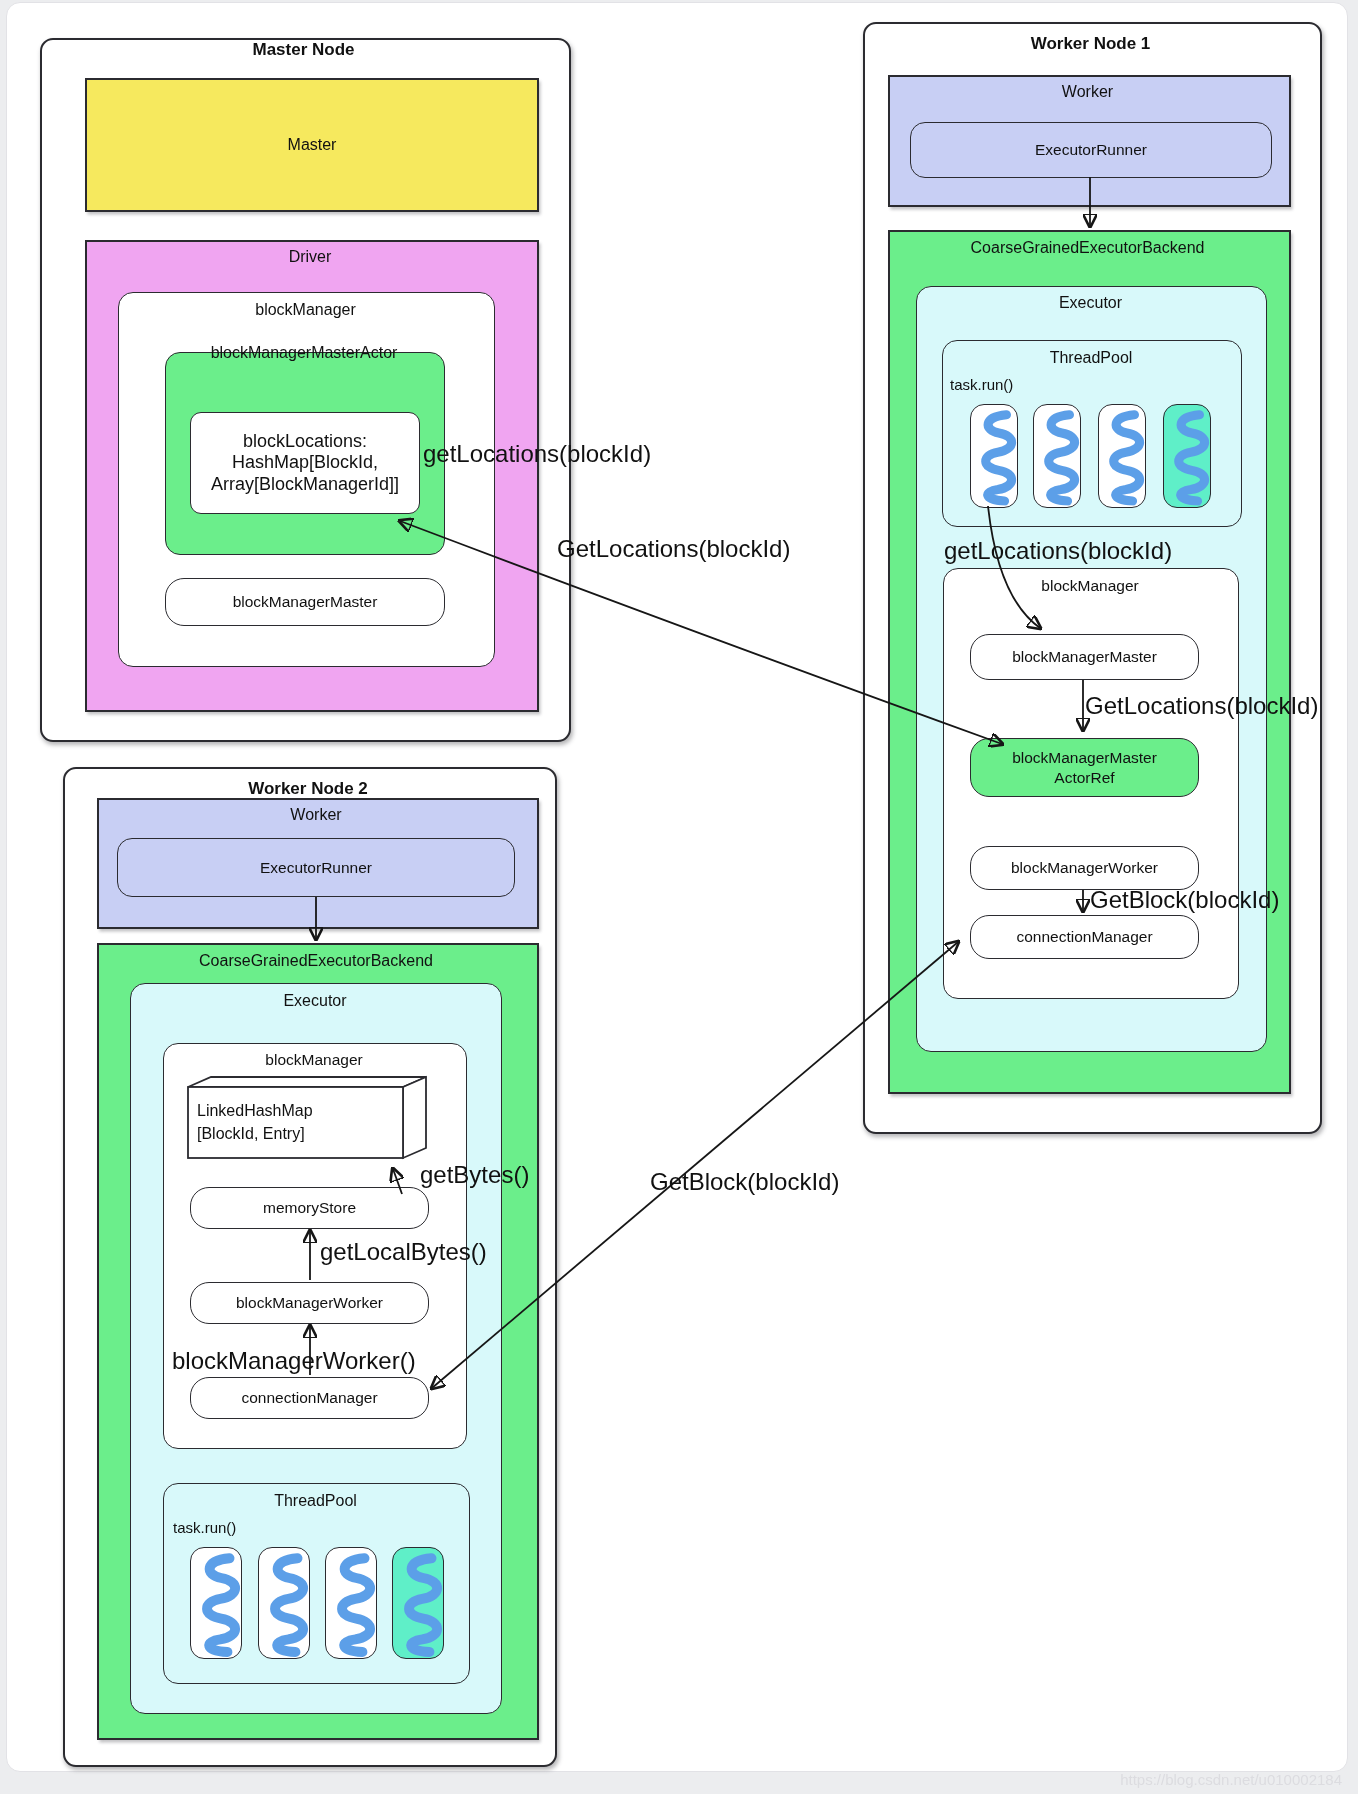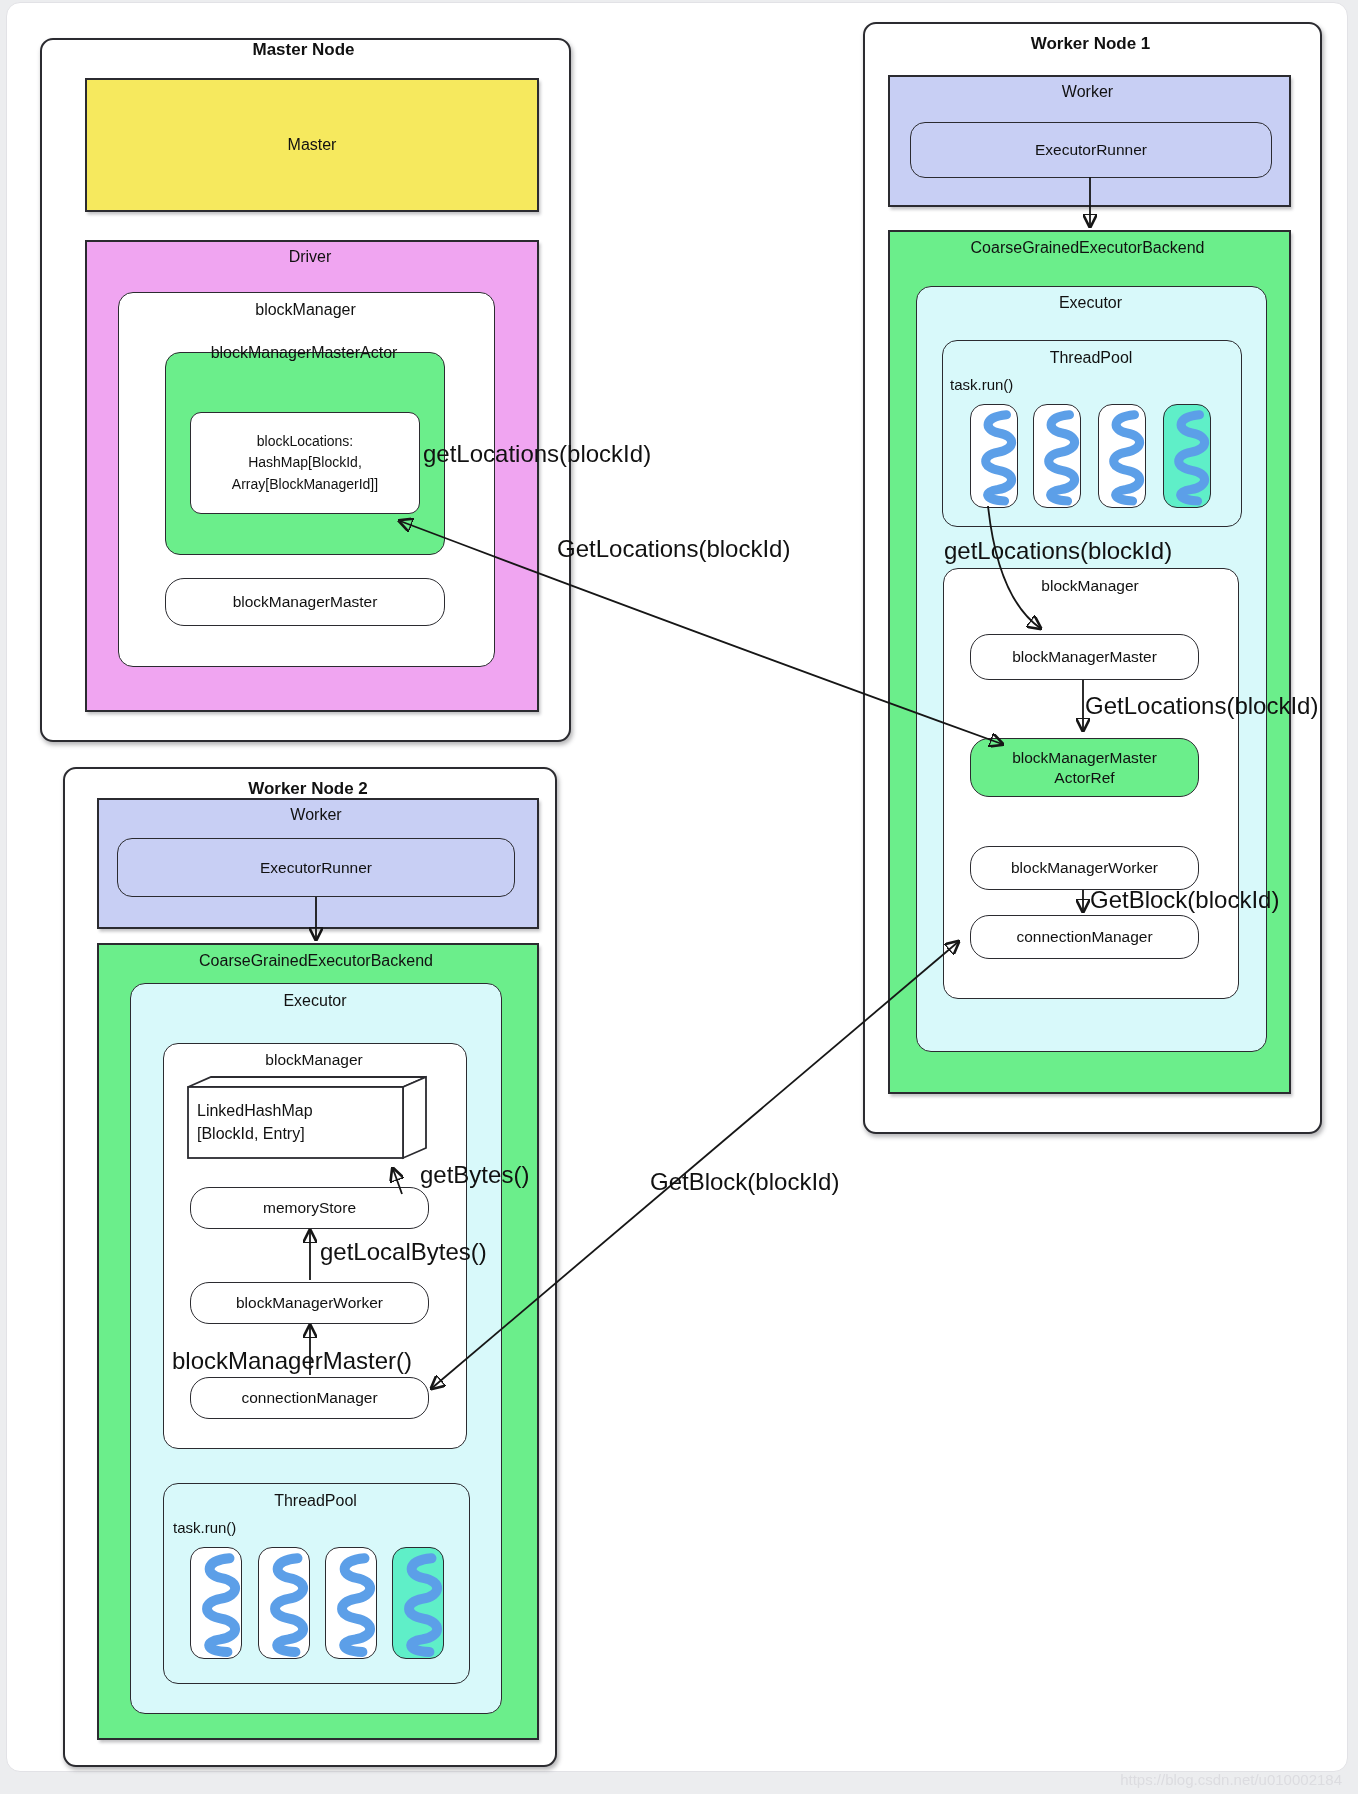--- a/index.html
+++ b/index.html
@@ -65,21 +65,21 @@
 
 <div class="abs sq bg-violet" style="left:85px;top:240px;width:450px;height:468px;"></div>
 <div class="abs hd" style="left:85px;top:248px;width:450px;">Driver</div>
 
 <div class="abs rb" style="left:118px;top:292px;width:375px;height:373px;"></div>
 <div class="abs hd" style="left:118px;top:301px;width:375px;">blockManager</div>
 
 <div class="abs rb bg-green" style="left:165px;top:352px;width:278px;height:201px;"></div>
 <div class="abs hd" style="left:165px;top:344px;width:278px;">blockManagerMasterActor</div>
 
-<div class="abs rb" style="left:190px;top:412px;width:228px;height:100px;border-radius:11px;display:flex;flex-direction:column;align-items:center;justify-content:center;font-size:14px;line-height:21.5px;">
+<div class="abs rb" style="left:190px;top:412px;width:228px;height:100px;border-radius:11px;display:flex;flex-direction:column;align-items:center;justify-content:center;font-size:18px;line-height:21.5px;">
   <div>blockLocations:</div>
   <div>HashMap[BlockId,</div>
   <div>Array[BlockManagerId]]</div>
 </div>
 
 <div class="abs pill" style="left:165px;top:578px;width:278px;height:46px;">blockManagerMaster</div>
 
 <div class="abs node" style="left:863px;top:22px;width:455px;height:1108px;"></div>
 <div class="abs ttl" style="left:863px;top:34px;width:455px;">Worker Node 1</div>
 
@@ -163,21 +163,21 @@
 <div class="abs" style="left:197px;top:1125px;font-size:16px;z-index:6;">[BlockId, Entry]</div>
 
 <div class="abs lbl" style="left:420px;top:1161px;">getBytes()</div>
 
 <div class="abs pill" style="left:190px;top:1187px;width:237px;height:40px;">memoryStore</div>
 
 <div class="abs lbl" style="left:320px;top:1238px;">getLocalBytes()</div>
 
 <div class="abs pill" style="left:190px;top:1282px;width:237px;height:40px;">blockManagerWorker</div>
 
-<div class="abs lbl" style="left:172px;top:1347px;">blockManagerMaster()</div>
+<div class="abs lbl" style="left:172px;top:1347px;">blockManagerWorker()</div>
 
 <div class="abs pill" style="left:190px;top:1377px;width:237px;height:40px;">connectionManager</div>
 
 <div class="abs rb bg-cyan" style="left:163px;top:1483px;width:305px;height:199px;"></div>
 <div class="abs hd" style="left:163px;top:1492px;width:305px;">ThreadPool</div>
 <div class="abs" style="left:173px;top:1519px;font-size:15px;">task.run()</div>
 
 <div class="slot" style="left:190px;top:1547px;width:50px;height:110px;">
     <svg viewBox="0 0 48 104">
       <use href="#wave-glyph"></use>

